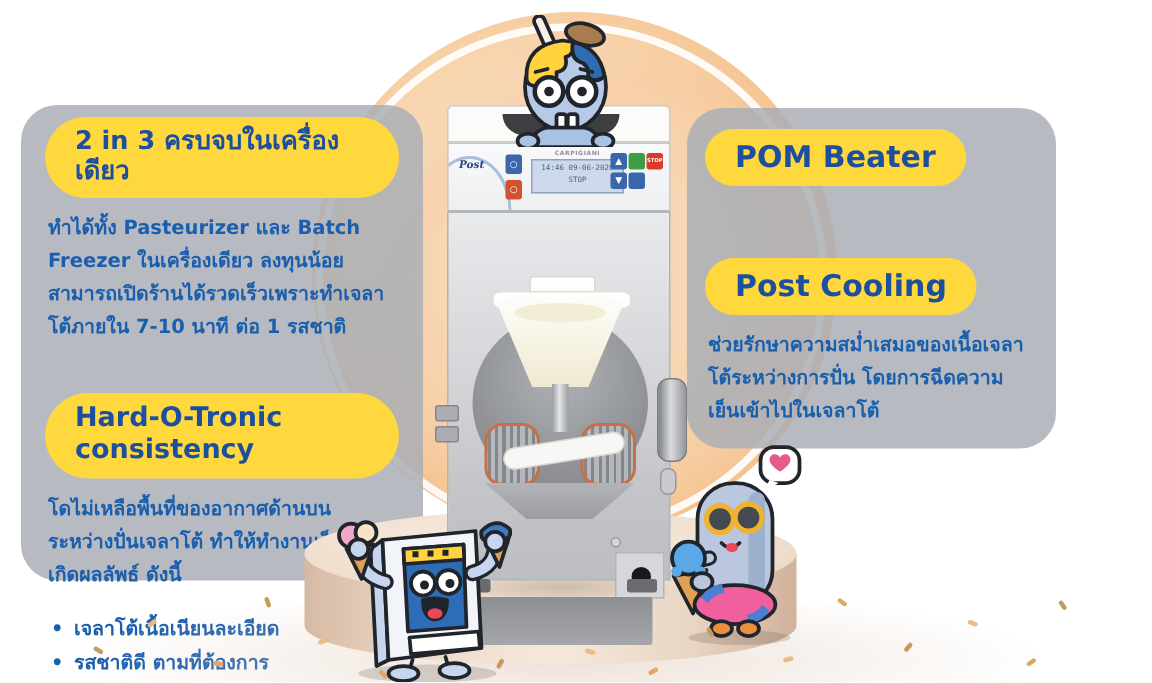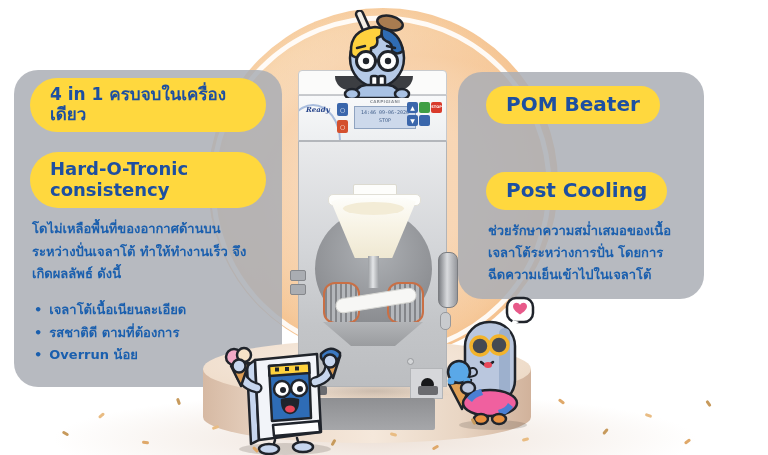--- a/index.html
+++ b/index.html
@@ -9,28 +9,28 @@
   
   .ring{position:absolute;left:208px;top:8px;width:350px;height:350px;border-radius:50%;z-index:1;
     background:
       radial-gradient(circle at 62% 62%, rgba(242,178,118,.45) 55%, rgba(242,178,118,0) 78%),
       radial-gradient(circle, #fdf4e9 0 34%, #fbe9d2 52%, #f9dcb9 64%, #f6c795 75%, #f5c28c 92%, #f6c997 99%, rgba(246,201,151,0) 100%);}
   .arc-svg{position:absolute;left:0;top:0;z-index:2;}
 
   
   .panel{position:absolute;background:rgba(170,174,181,.85);border-radius:24px;z-index:3;box-sizing:border-box;}
   .panel-left{left:14px;top:70px;width:268px;height:317px;padding:8px 16px 10px;}
-  .panel-right{left:458px;top:72px;width:246px;height:227px;padding:14px 28px 10px;}
+  .panel-right{left:458px;top:72px;width:246px;height:227px;padding:14px 12px 10px;}
   .pill{display:inline-block;background:#ffd83e;color:#1d4fa1;font-weight:bold;
         border-radius:30px;padding:7px 20px 8px;line-height:1.15;}
   .pill-s{font-size:17px;}
   .pill-m{font-size:18px;}
   .pill-l{font-size:20px;}
   .body-txt{color:#1a5fae;font-weight:bold;font-size:13px;line-height:1.7;margin:10px 2px 0;}
-  .gap1{margin-top:20px;display:inline-block;}
+  .gap1{margin-top:32px;display:inline-block;}
   .gap2{margin-top:48px;display:inline-block;}
   ul.blist{list-style:none;margin:14px 0 0;padding:0 0 0 4px;color:#1a5fae;font-weight:bold;font-size:13px;line-height:1.75;}
   ul.blist li::before{content:"•";margin-right:7px;}
 
   
   .floor-glow{position:absolute;left:50px;top:392px;width:650px;height:95px;border-radius:50%;z-index:4;
     background:radial-gradient(ellipse, rgba(223,201,184,.55), rgba(223,201,184,0) 70%);}
   .pedestal-side{position:absolute;left:203px;top:369px;width:328px;height:74px;z-index:5;
     background:linear-gradient(90deg,#d6b9a3,#eedccc 25%,#f5e8db 52%,#e9d6c4 78%,#d1b29b);
     border-radius:0 0 160px 160px / 0 0 26px 26px;}
@@ -125,21 +125,22 @@
 <body>
 
 <div class="stage">
 
   <div class="ring"></div>
   <svg class="arc-svg" width="768" height="455">
     <circle cx="381" cy="186" r="168" fill="none" stroke="rgba(255,255,255,.9)" stroke-width="5"></circle>
   </svg>
 
   <div class="panel panel-left">
-    <span class="pill pill-s">4 in 1 ครบจบในเครื่องเดียว</span>
+    <span class="pill pill-s">2 in 3 ครบจบในเครื่องเดียว</span>
+    <div class="body-txt">ทำได้ทั้ง Pasteurizer และ Batch Freezer ในเครื่องเดียว ลงทุนน้อย สามารถเปิดร้านได้รวดเร็วเพราะทำเจลาโต้ภายใน 7-10 นาที ต่อ 1 รสชาติ</div>
     <span class="pill pill-m gap1">Hard-O-Tronic consistency</span>
     <div class="body-txt">โดไม่เหลือพื้นที่ของอากาศด้านบนระหว่างปั่นเจลาโต้ ทำให้ทำงานเร็ว จึงเกิดผลลัพธ์ ดังนี้</div>
     <ul class="blist">
       <li>เจลาโต้เนื้อเนียนละเอียด</li>
       <li>รสชาติดี ตามที่ต้องการ</li>
       <li>Overrun น้อย</li>
 
     </ul>
   </div>
 
@@ -153,21 +154,21 @@
   <div class="pedestal-side"></div>
   <div class="pedestal-top"></div>
   <div class="machine-shadow"></div>
 
   <div class="machine">
     <div class="m-cap">
       <div class="m-slot"></div>
     </div>
     <div class="m-panelstrip">
       <div class="swoosh"></div>
-      <div class="ready-logo">Ready</div>
+      <div class="ready-logo">Post</div>
       <div class="mini-btn mb-blue">
           <span>○</span>
         </div>
       <div class="mini-btn mb-red">
           <span>○</span>
         </div>
       <div class="brand">CARPIGIANI</div>
       <div class="lcd">
         <div>14:46 09-06-2020</div>
         <div>STOP</div>

